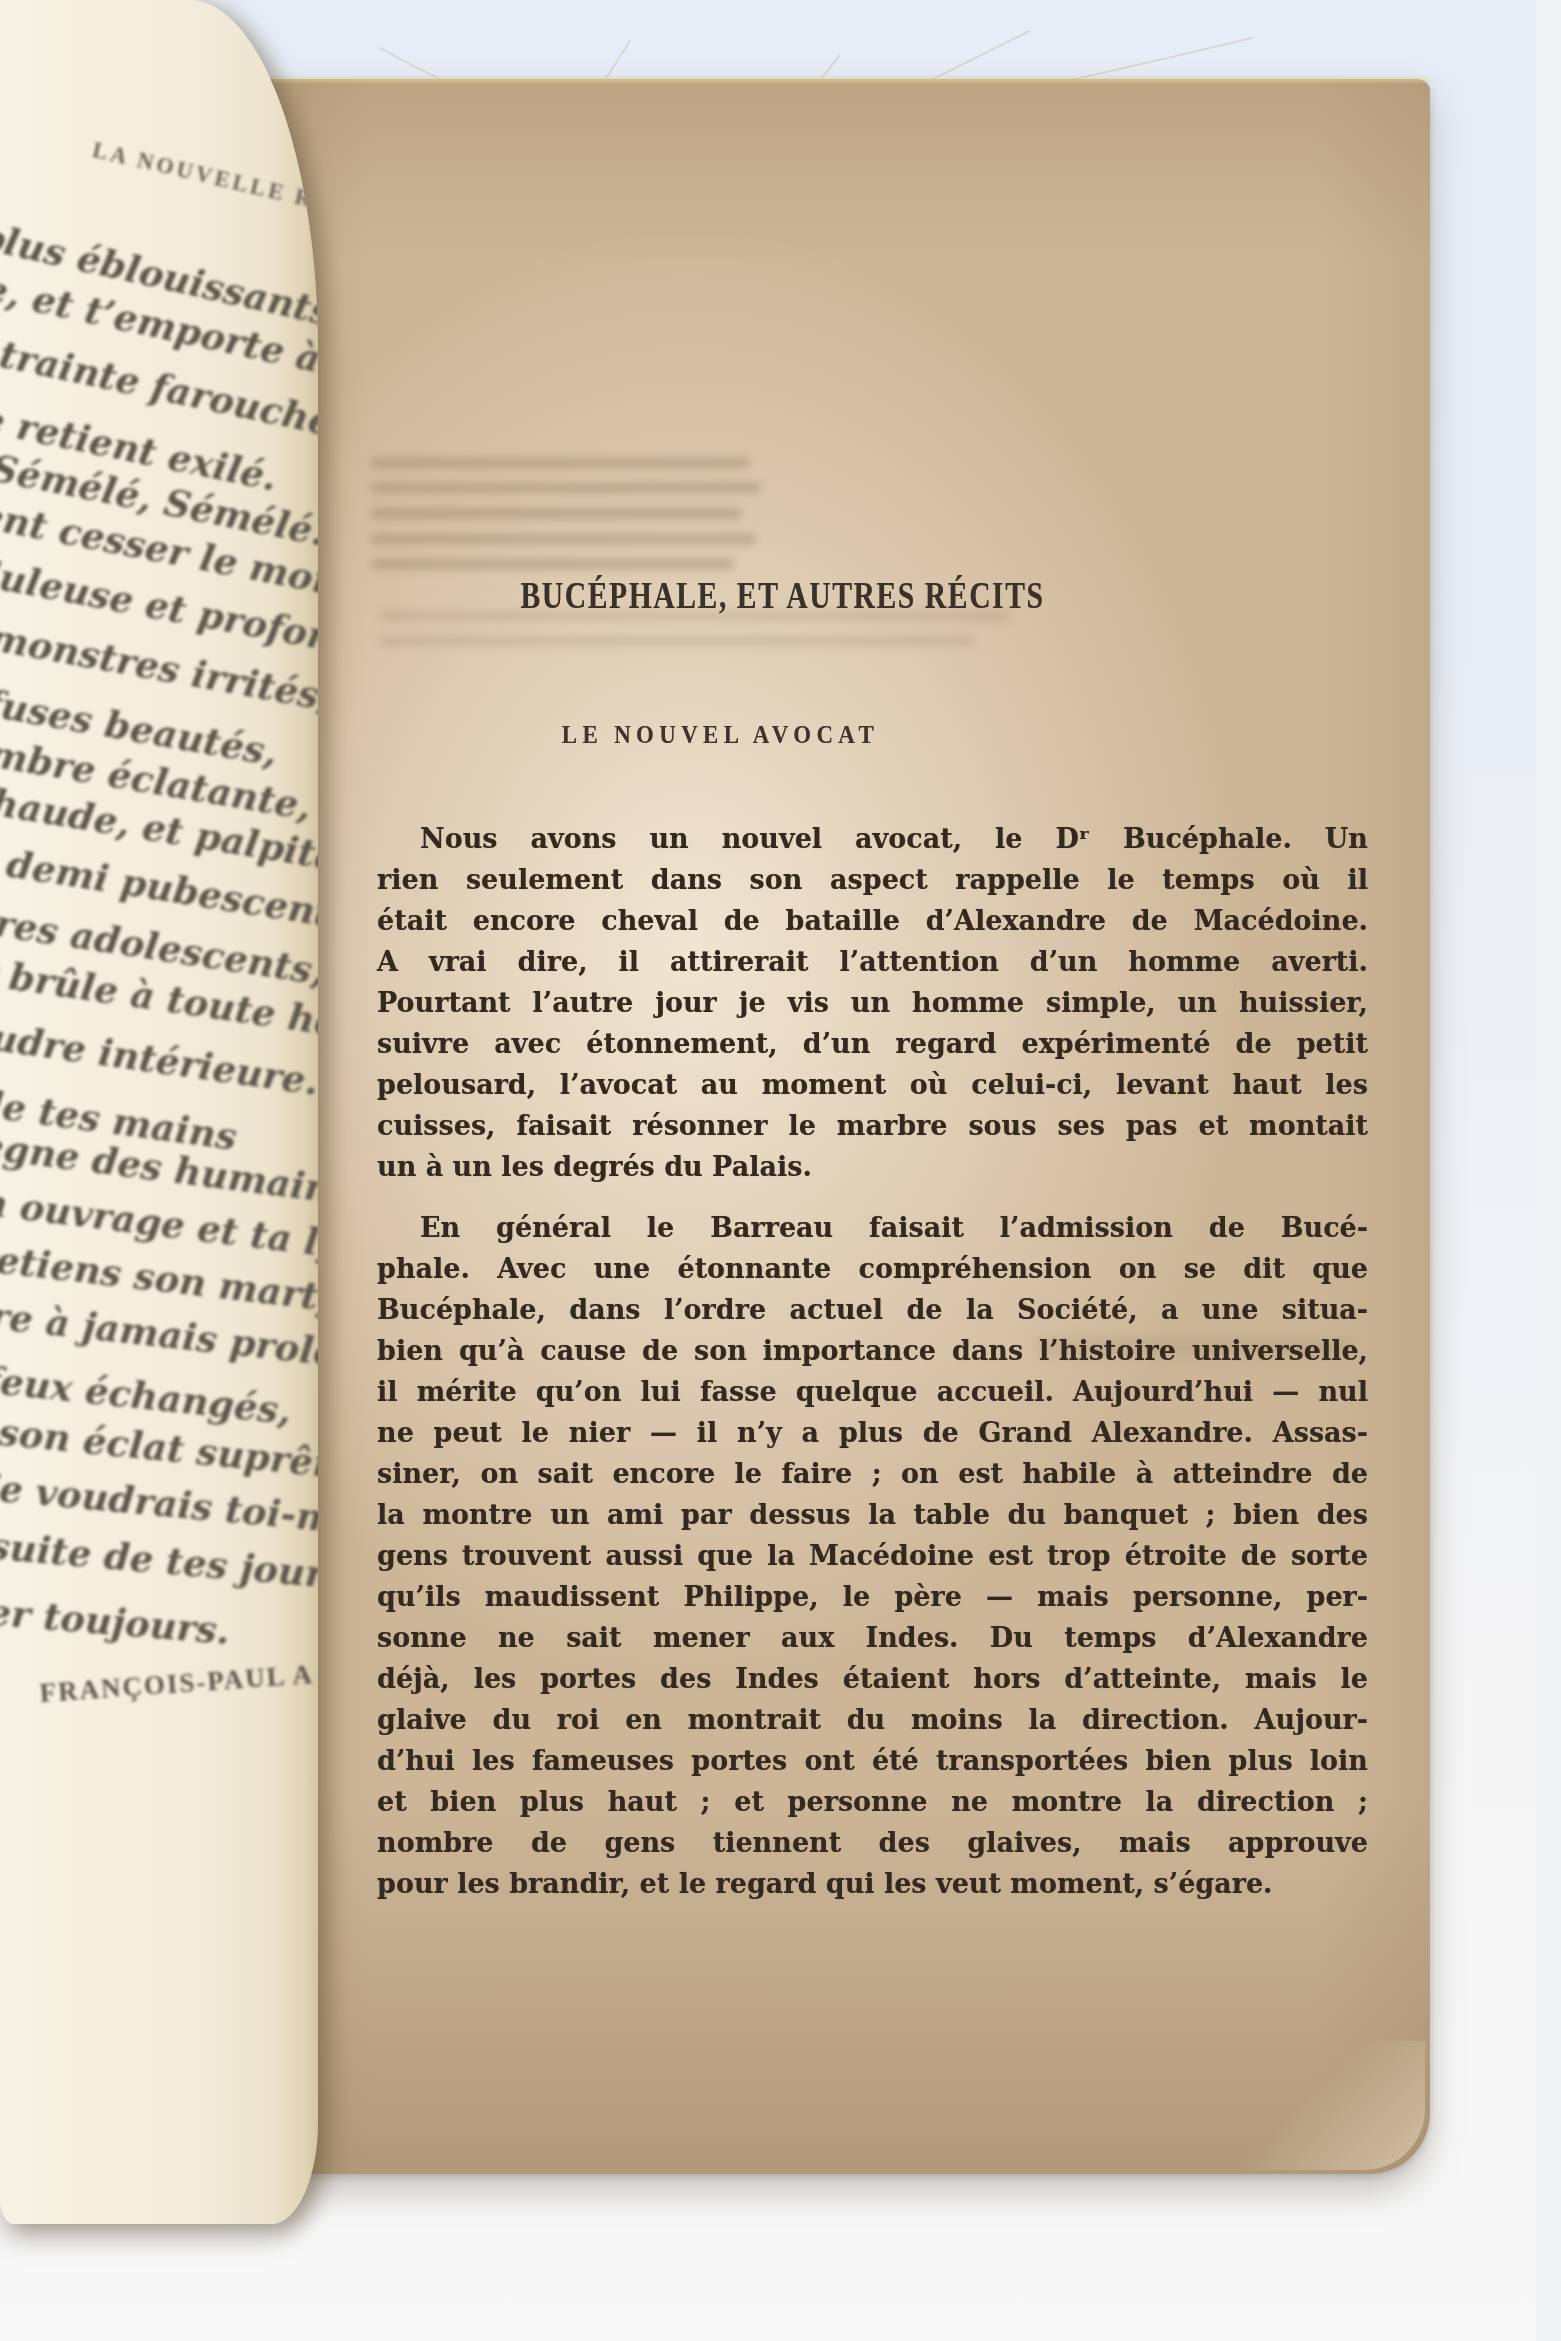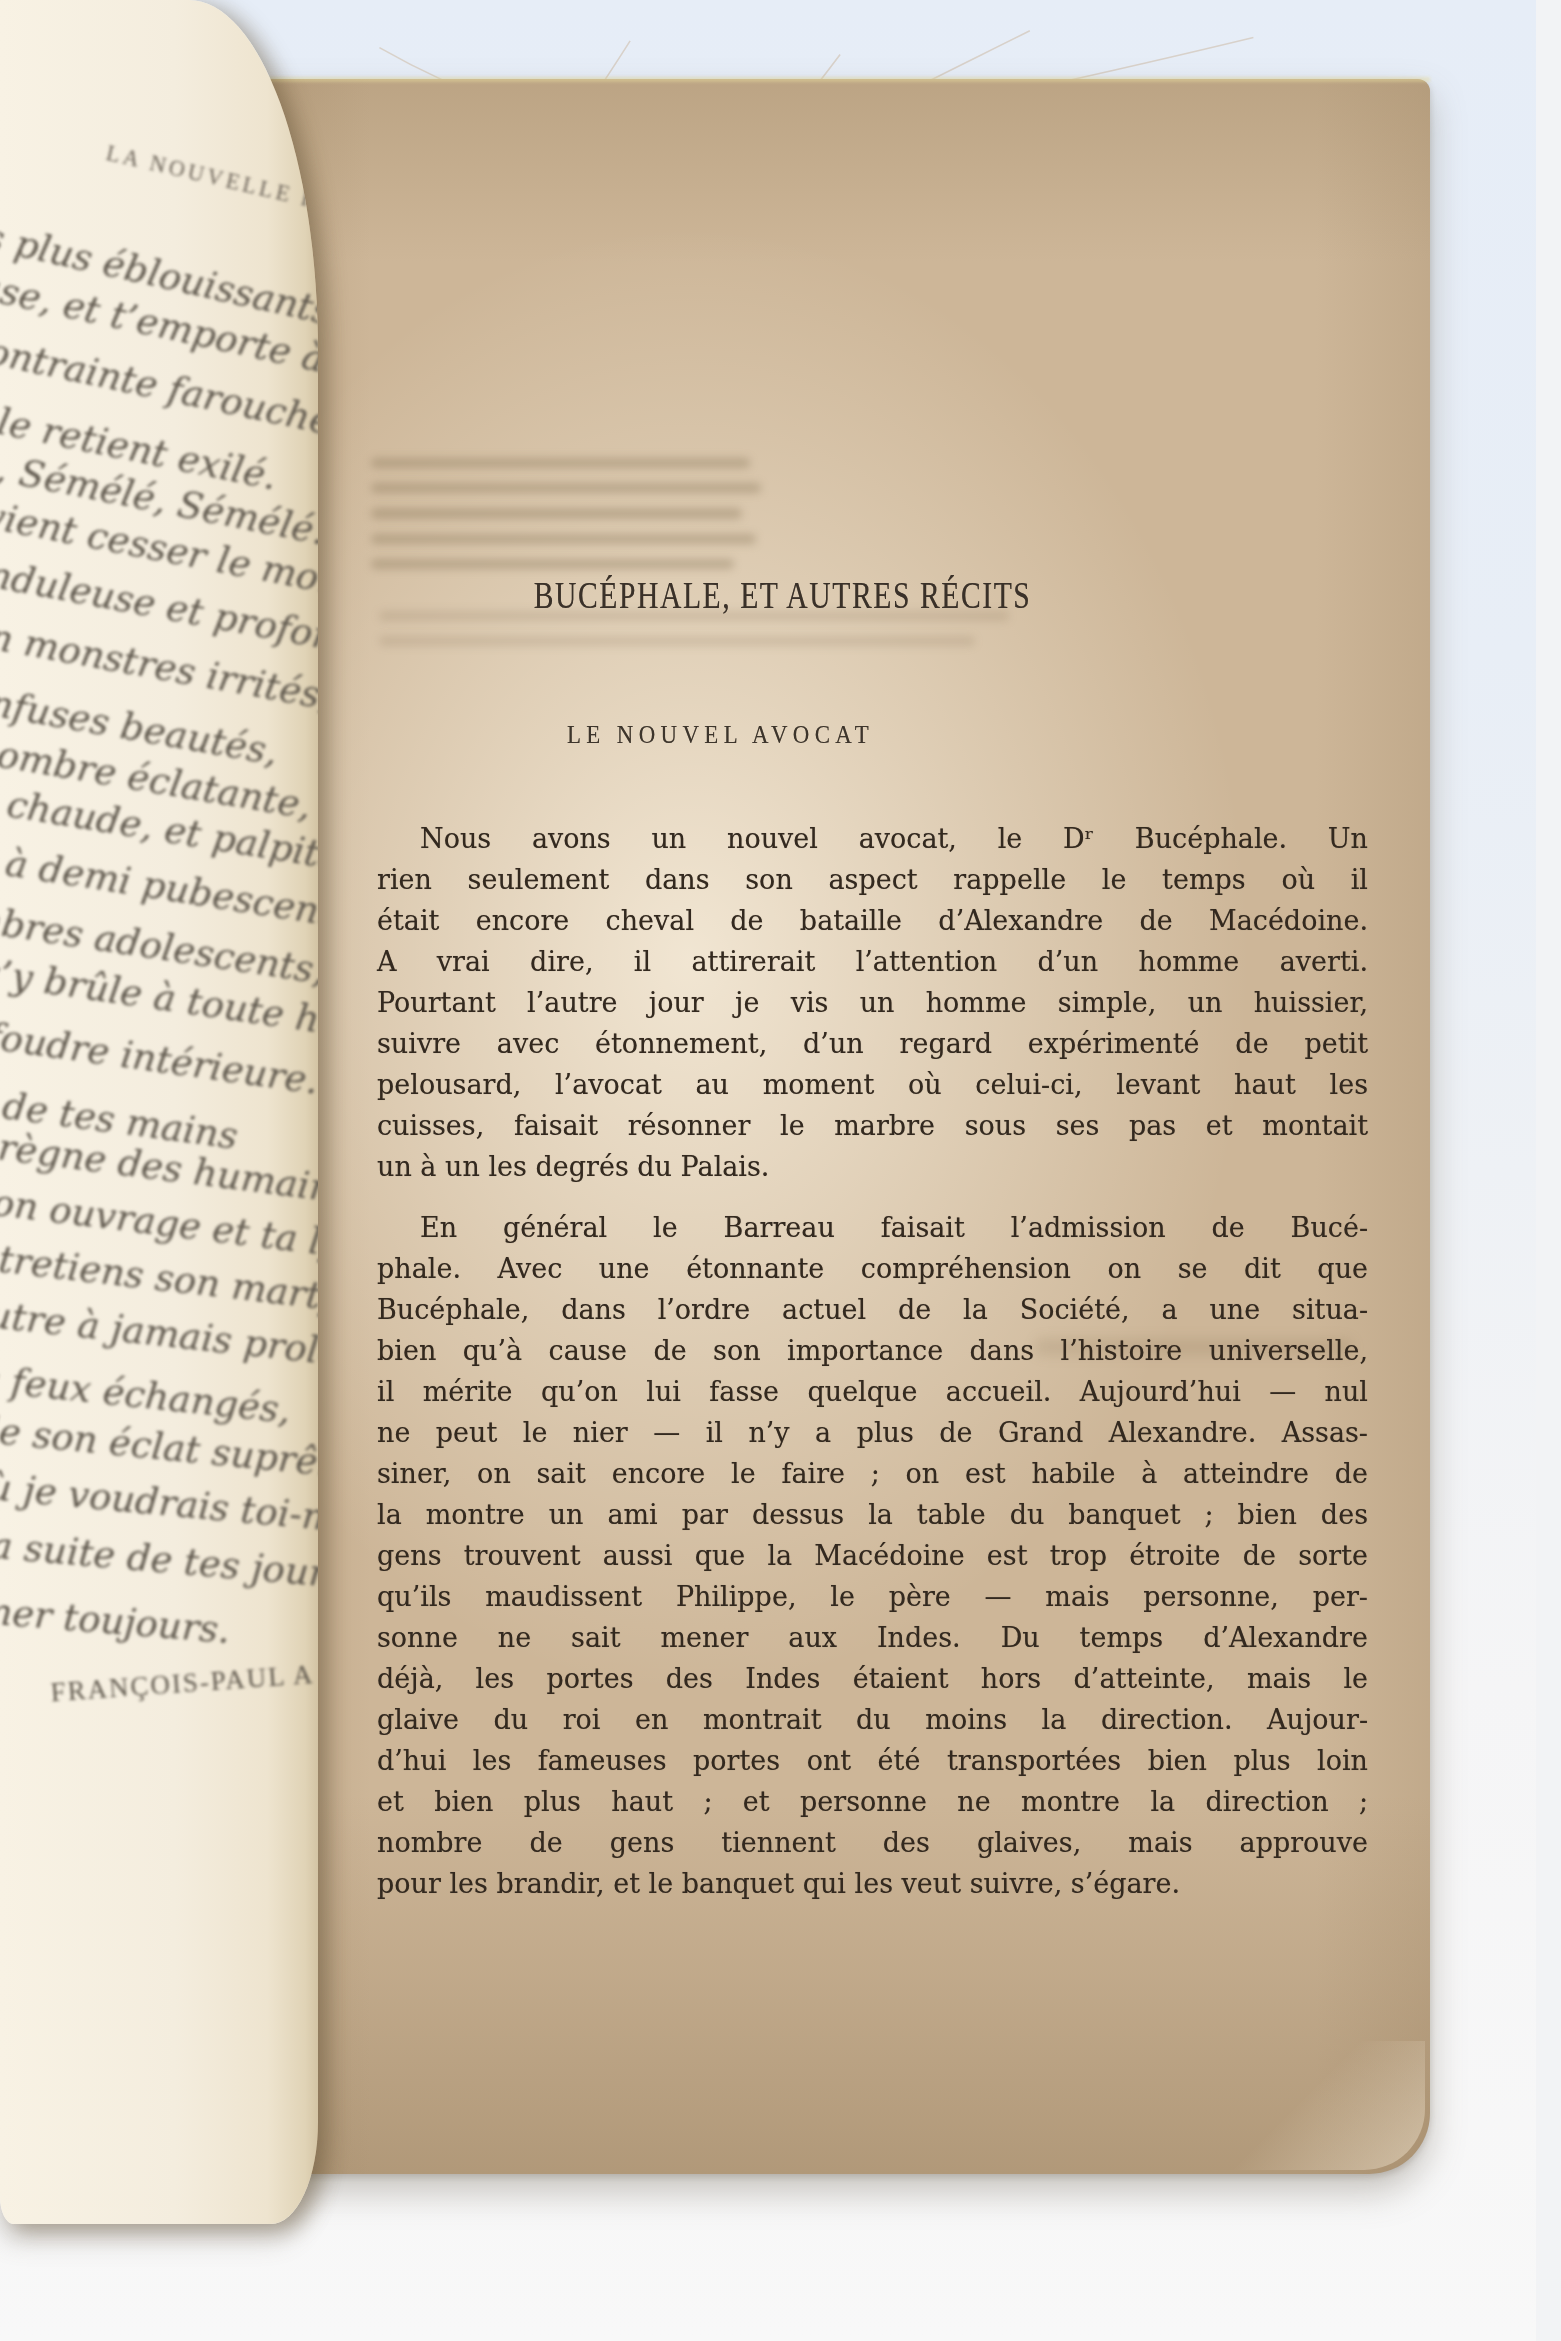--- a/index.html
+++ b/index.html
@@ -1,19 +1,20 @@
 <!DOCTYPE html>
 <html style="font-size:11px"><head>
 <meta charset="utf-8">
 <style>
   html,body{margin:0;padding:0;background:#f2f3f5;}
   #scene{
     position:relative;width:1536px;height:2342px;overflow:hidden;
     background:linear-gradient(180deg,#e6edf7 0%,#e8eef6 28%,#eef1f5 50%,#f5f5f6 72%,#f8f8f8 100%);
     font-family:"DejaVu Serif","Liberation Serif",serif;
+    font-weight:bold;
   }
 
   
   #scratches{position:absolute;left:0;top:3160;width:1561px;height:201px;}
 
   
   .page-right{
     position:absolute;left:195px;top:79px;width:1235px;height:2095px;
     background:
       radial-gradient(ellipse 779px 1016px at 40% 42%, rgba(255,248,233,.72), rgba(255,248,233,0) 72%),
@@ -148,21 +149,21 @@
       <div class="body-line">siner, on sait encore le faire ; on est habile à atteindre de</div>
       <div class="body-line">la montre un ami par dessus la table du banquet ; bien des</div>
       <div class="body-line">gens trouvent aussi que la Macédoine est trop étroite de sorte</div>
       <div class="body-line">qu’ils maudissent Philippe, le père — mais personne, per-</div>
       <div class="body-line">sonne ne sait mener aux Indes. Du temps d’Alexandre</div>
       <div class="body-line">déjà, les portes des Indes étaient hors d’atteinte, mais le</div>
       <div class="body-line">glaive du roi en montrait du moins la direction. Aujour-</div>
       <div class="body-line">d’hui les fameuses portes ont été transportées bien plus loin</div>
       <div class="body-line">et bien plus haut ; et personne ne montre la direction ;</div>
       <div class="body-line">nombre de gens tiennent des glaives, mais approuve</div>
-      <div class="body-line para-end">pour les brandir, et le banquet qui les veut suivre, s’égare.</div>
+      <div class="body-line para-end">pour les brandir, et le regard qui les veut moment, s’égare.</div>
     </div>
 
   <div class="page-left">
     <div class="lp-header">LA NOUVELLE REVUE FR</div>
     <div id="left-lines">
         <div class="lp-line" style="top: 291px; right: -13.6px; transform: rotate(12.5deg);">aits les plus éblouissants</div>
         <div class="lp-line" style="top: 346px; right: -41px; transform: rotate(12.17deg);">mbrase, et t’emporte à u</div>
         <div class="lp-line" style="top: 401px; right: -13.6px; transform: rotate(11.84deg);">la contrainte farouche</div>
         <div class="lp-line" style="top: 456px; right: 41px; transform: rotate(11.51deg);">rt le retient exilé.</div>
         <div class="lp-line" style="top: 511px; right: -6.8px; transform: rotate(11.18deg);">aincu, Sémélé, Sémélé.</div>

